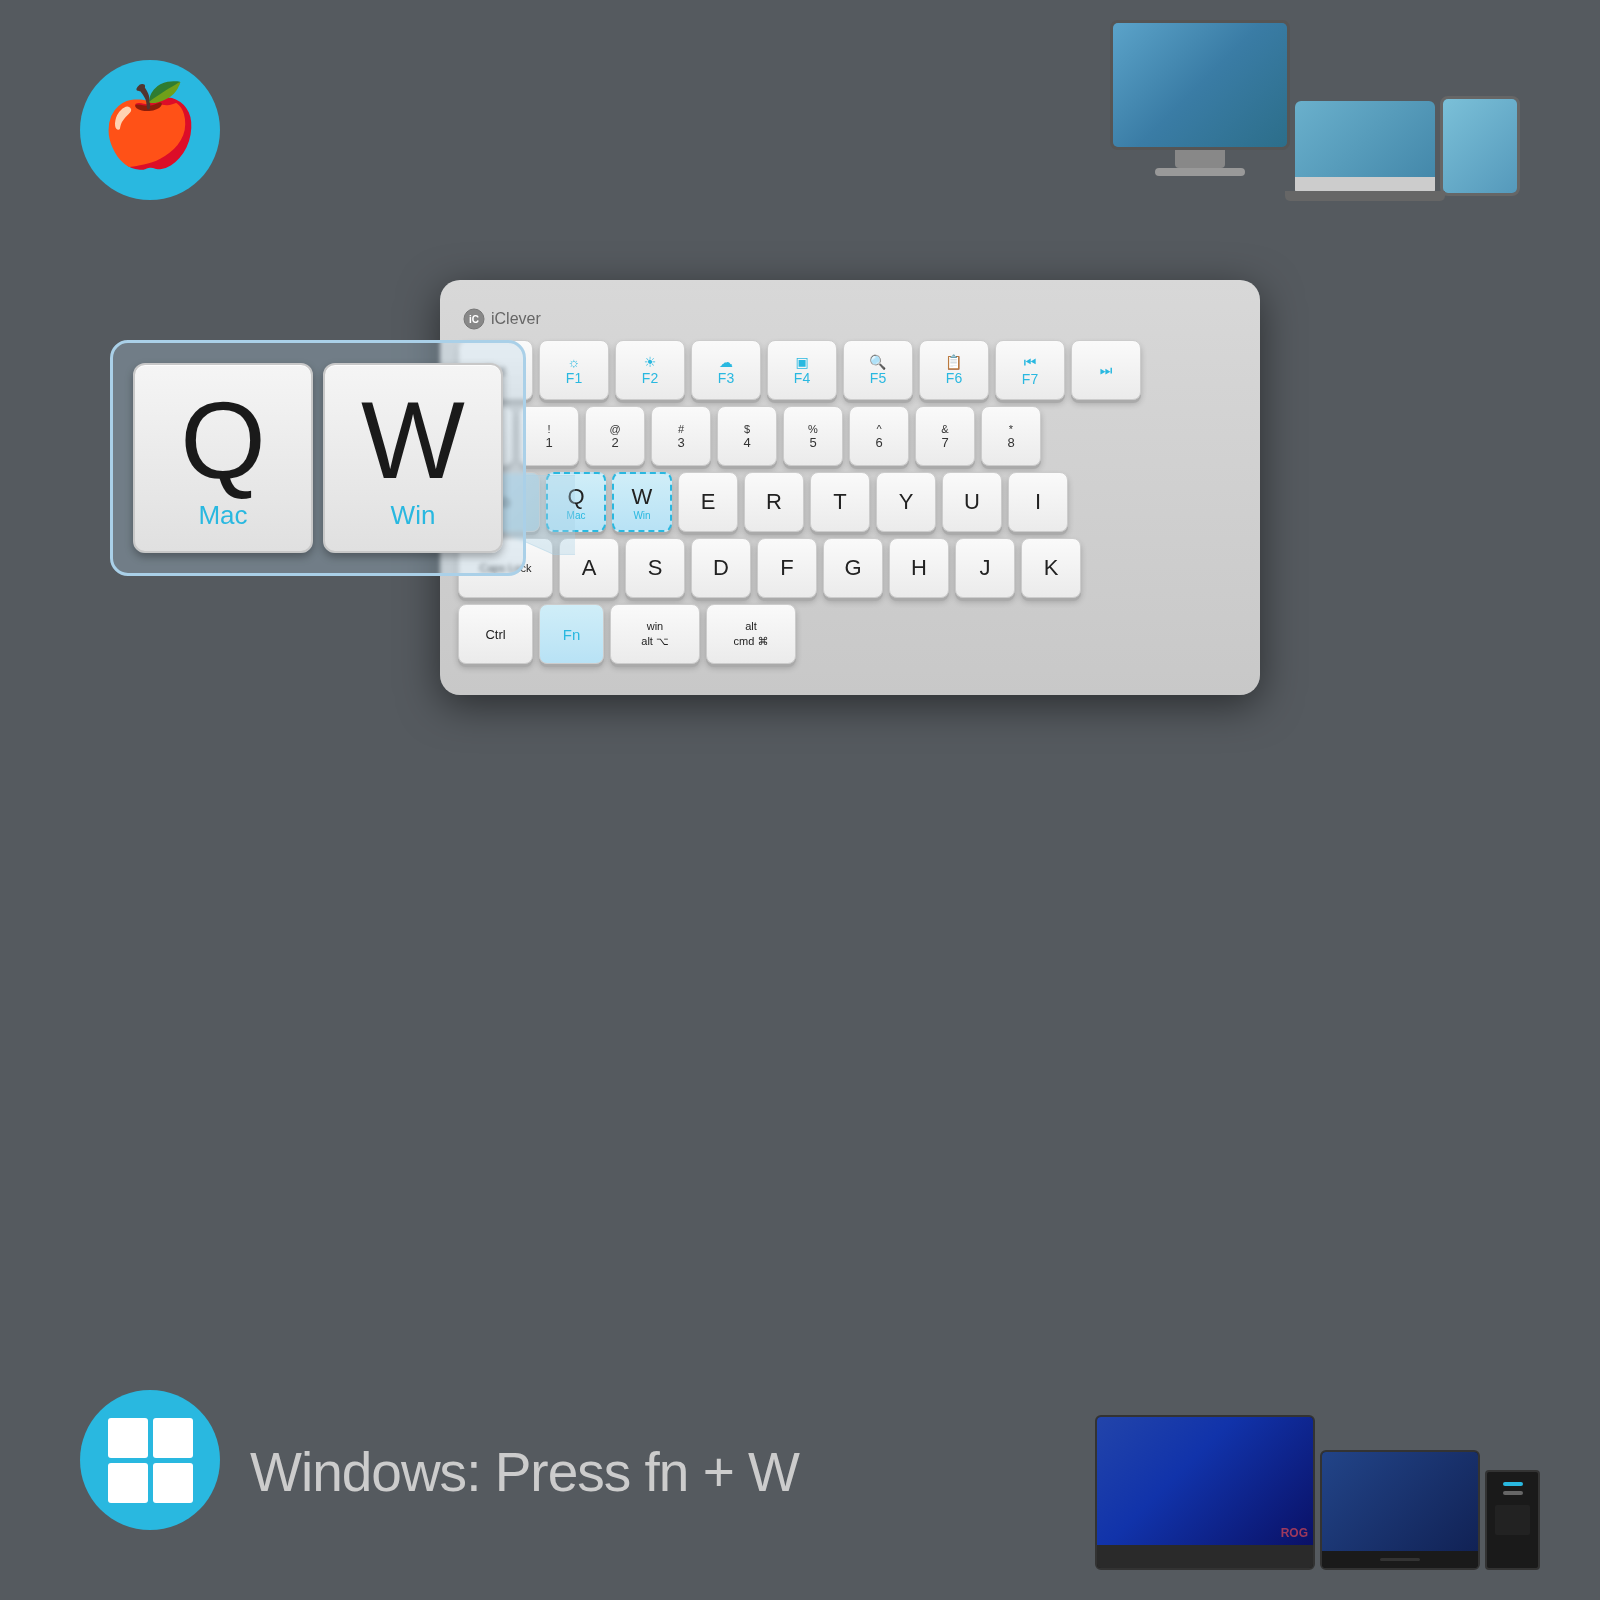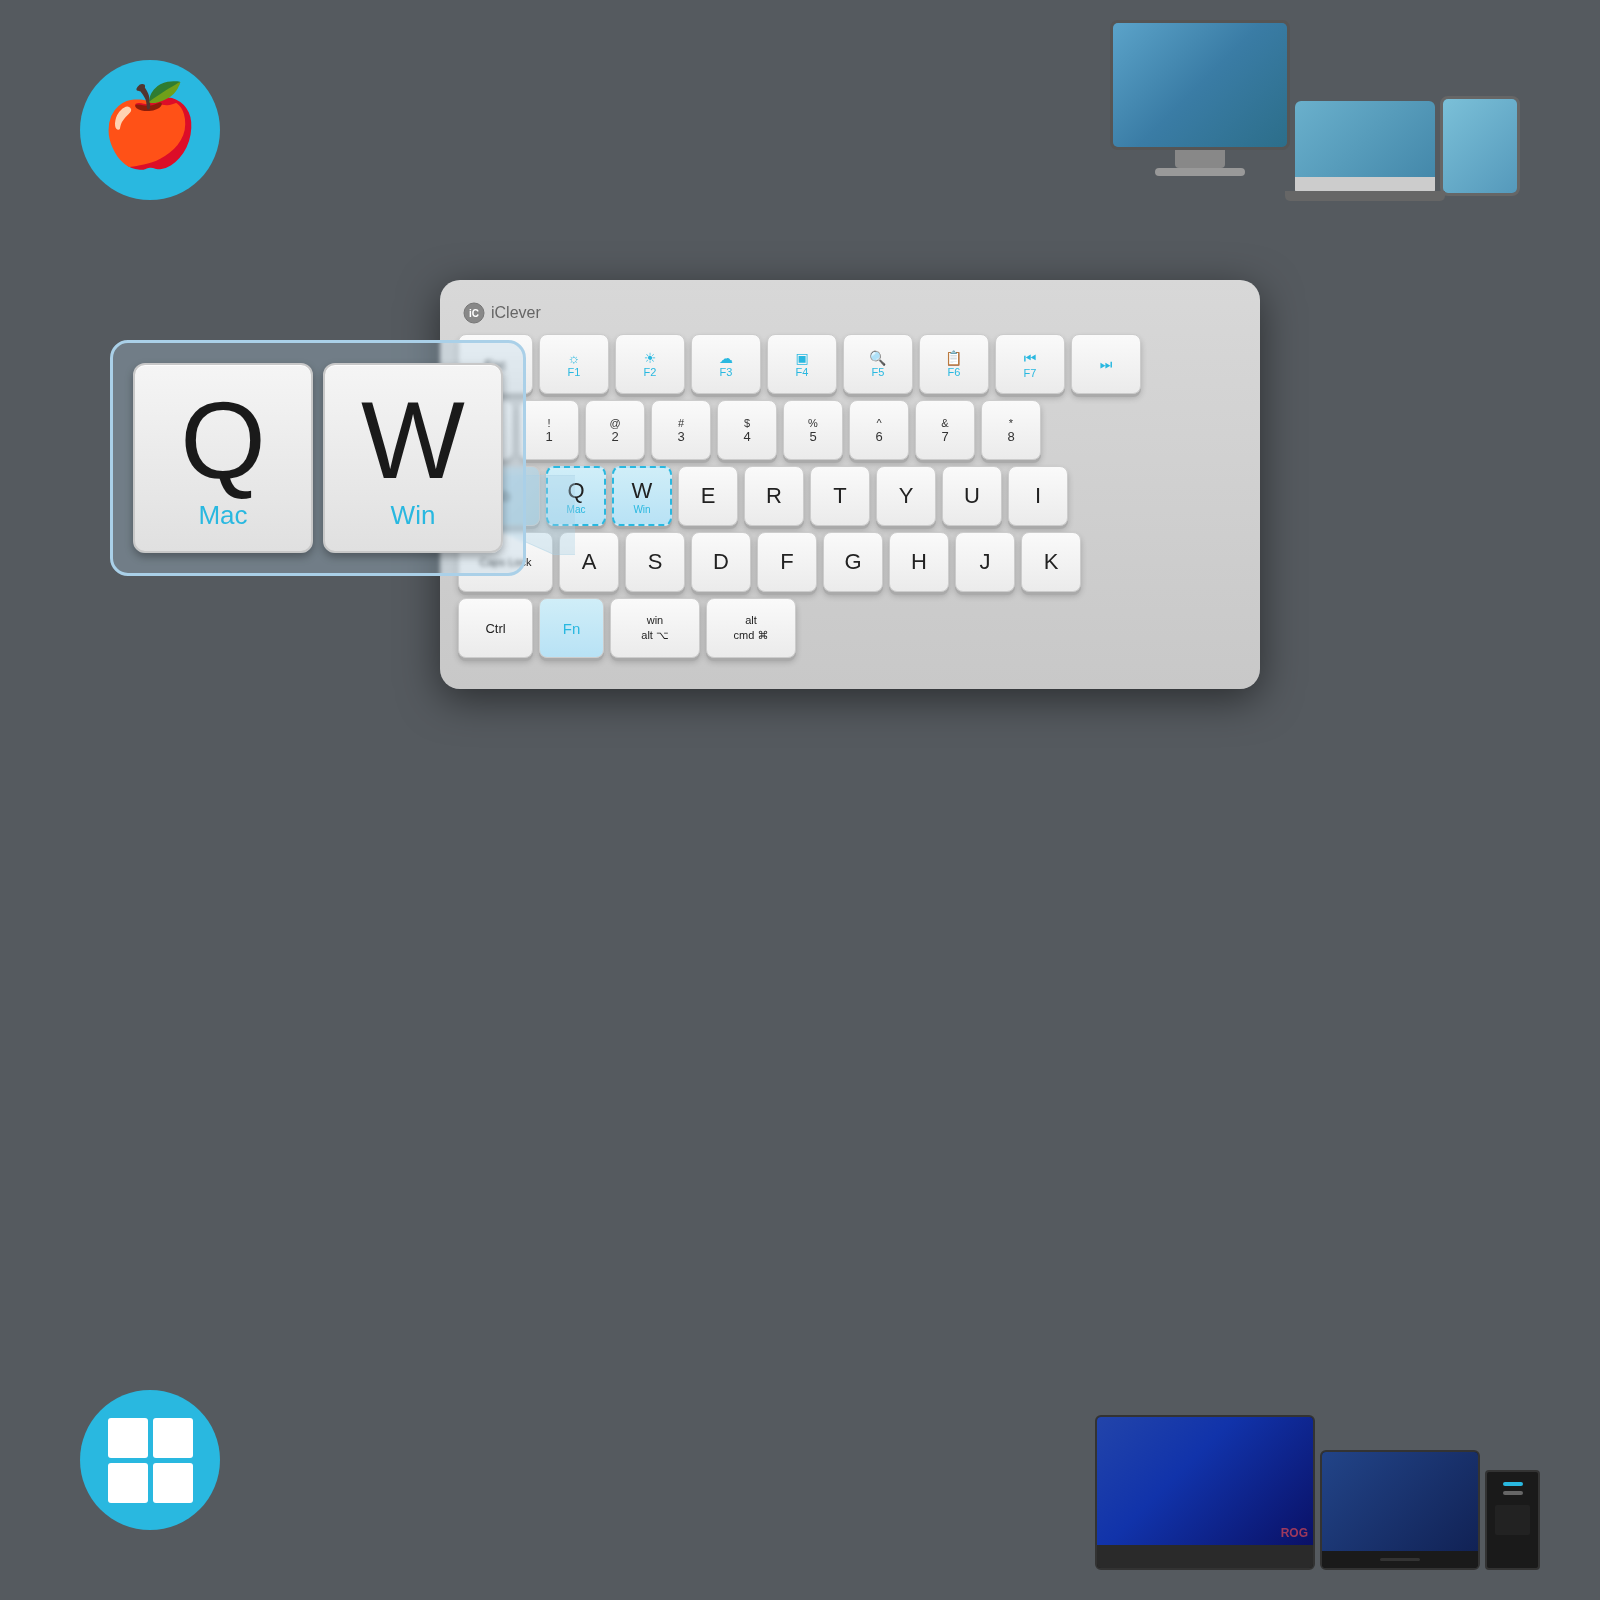--- a/index.html
+++ b/index.html
@@ -106,21 +106,21 @@
       margin-top: 5px;
     }
 
     
     .keyboard {
       position: absolute;
       top: 0;
       left: 330px;
       background: linear-gradient(180deg, #d8d8d8 0%, #c8c8c8 100%);
       border-radius: 20px;
-      padding: 22px 18px 25px 18px;
+      padding: 28px 18px 25px 18px;
       box-shadow: 0 10px 40px rgba(0,0,0,0.5);
       width: 820px;
     }
     .keyboard-brand {
       font-size: 18px;
       color: #555;
       margin-bottom: 10px;
       padding-left: 5px;
       display: flex;
       align-items: center;
@@ -155,21 +155,21 @@
     .key-highlighted {
       background: linear-gradient(180deg, #d0eef8 0%, #b8e2f5 100%) !important;
       border: 2px dashed #29b8e0 !important;
     }
     .key-highlighted .sub-label { color: #29b8e0; }
 
     .key .main-label { font-size: 22px; font-weight: 400; }
     .key .sub-label { font-size: 10px; color: #29b8e0; }
     .key .top-sym { font-size: 11px; color: #333; }
     .key .bot-sym { font-size: 13px; color: #333; }
-    .key .fn-label { font-size: 11px; color: #29b8e0; }
+    .key .fn-label { font-size: 14px; color: #29b8e0; }
     .key .icon-sym { font-size: 14px; color: #29b8e0; }
 
     .key-wide { min-width: 90px; }
     .key-esc { min-width: 75px; }
 
     
     .bottom-section {
       position: absolute;
       bottom: 70px;
       left: 80px;
@@ -566,20 +566,25 @@
 
 <div class="bottom-section">
   <div class="win-circle">
     <div class="win-icon">
       <div class="win-icon-square"></div>
       <div class="win-icon-square"></div>
       <div class="win-icon-square"></div>
       <div class="win-icon-square"></div>
     </div>
   </div>
+  <div>
+    <span class="win-text">
+      <span>Windows</span><span>: Press fn + W</span>
+    </span>
+  </div>
 </div>
 
 <div class="win-devices">
   <div class="win-device-group">
     <div class="win-laptop">
       <div class="win-laptop-screen"></div>
       <div class="win-laptop-base"></div>
     </div>
     <div class="win-monitor">
       <div class="win-monitor-screen"></div>

